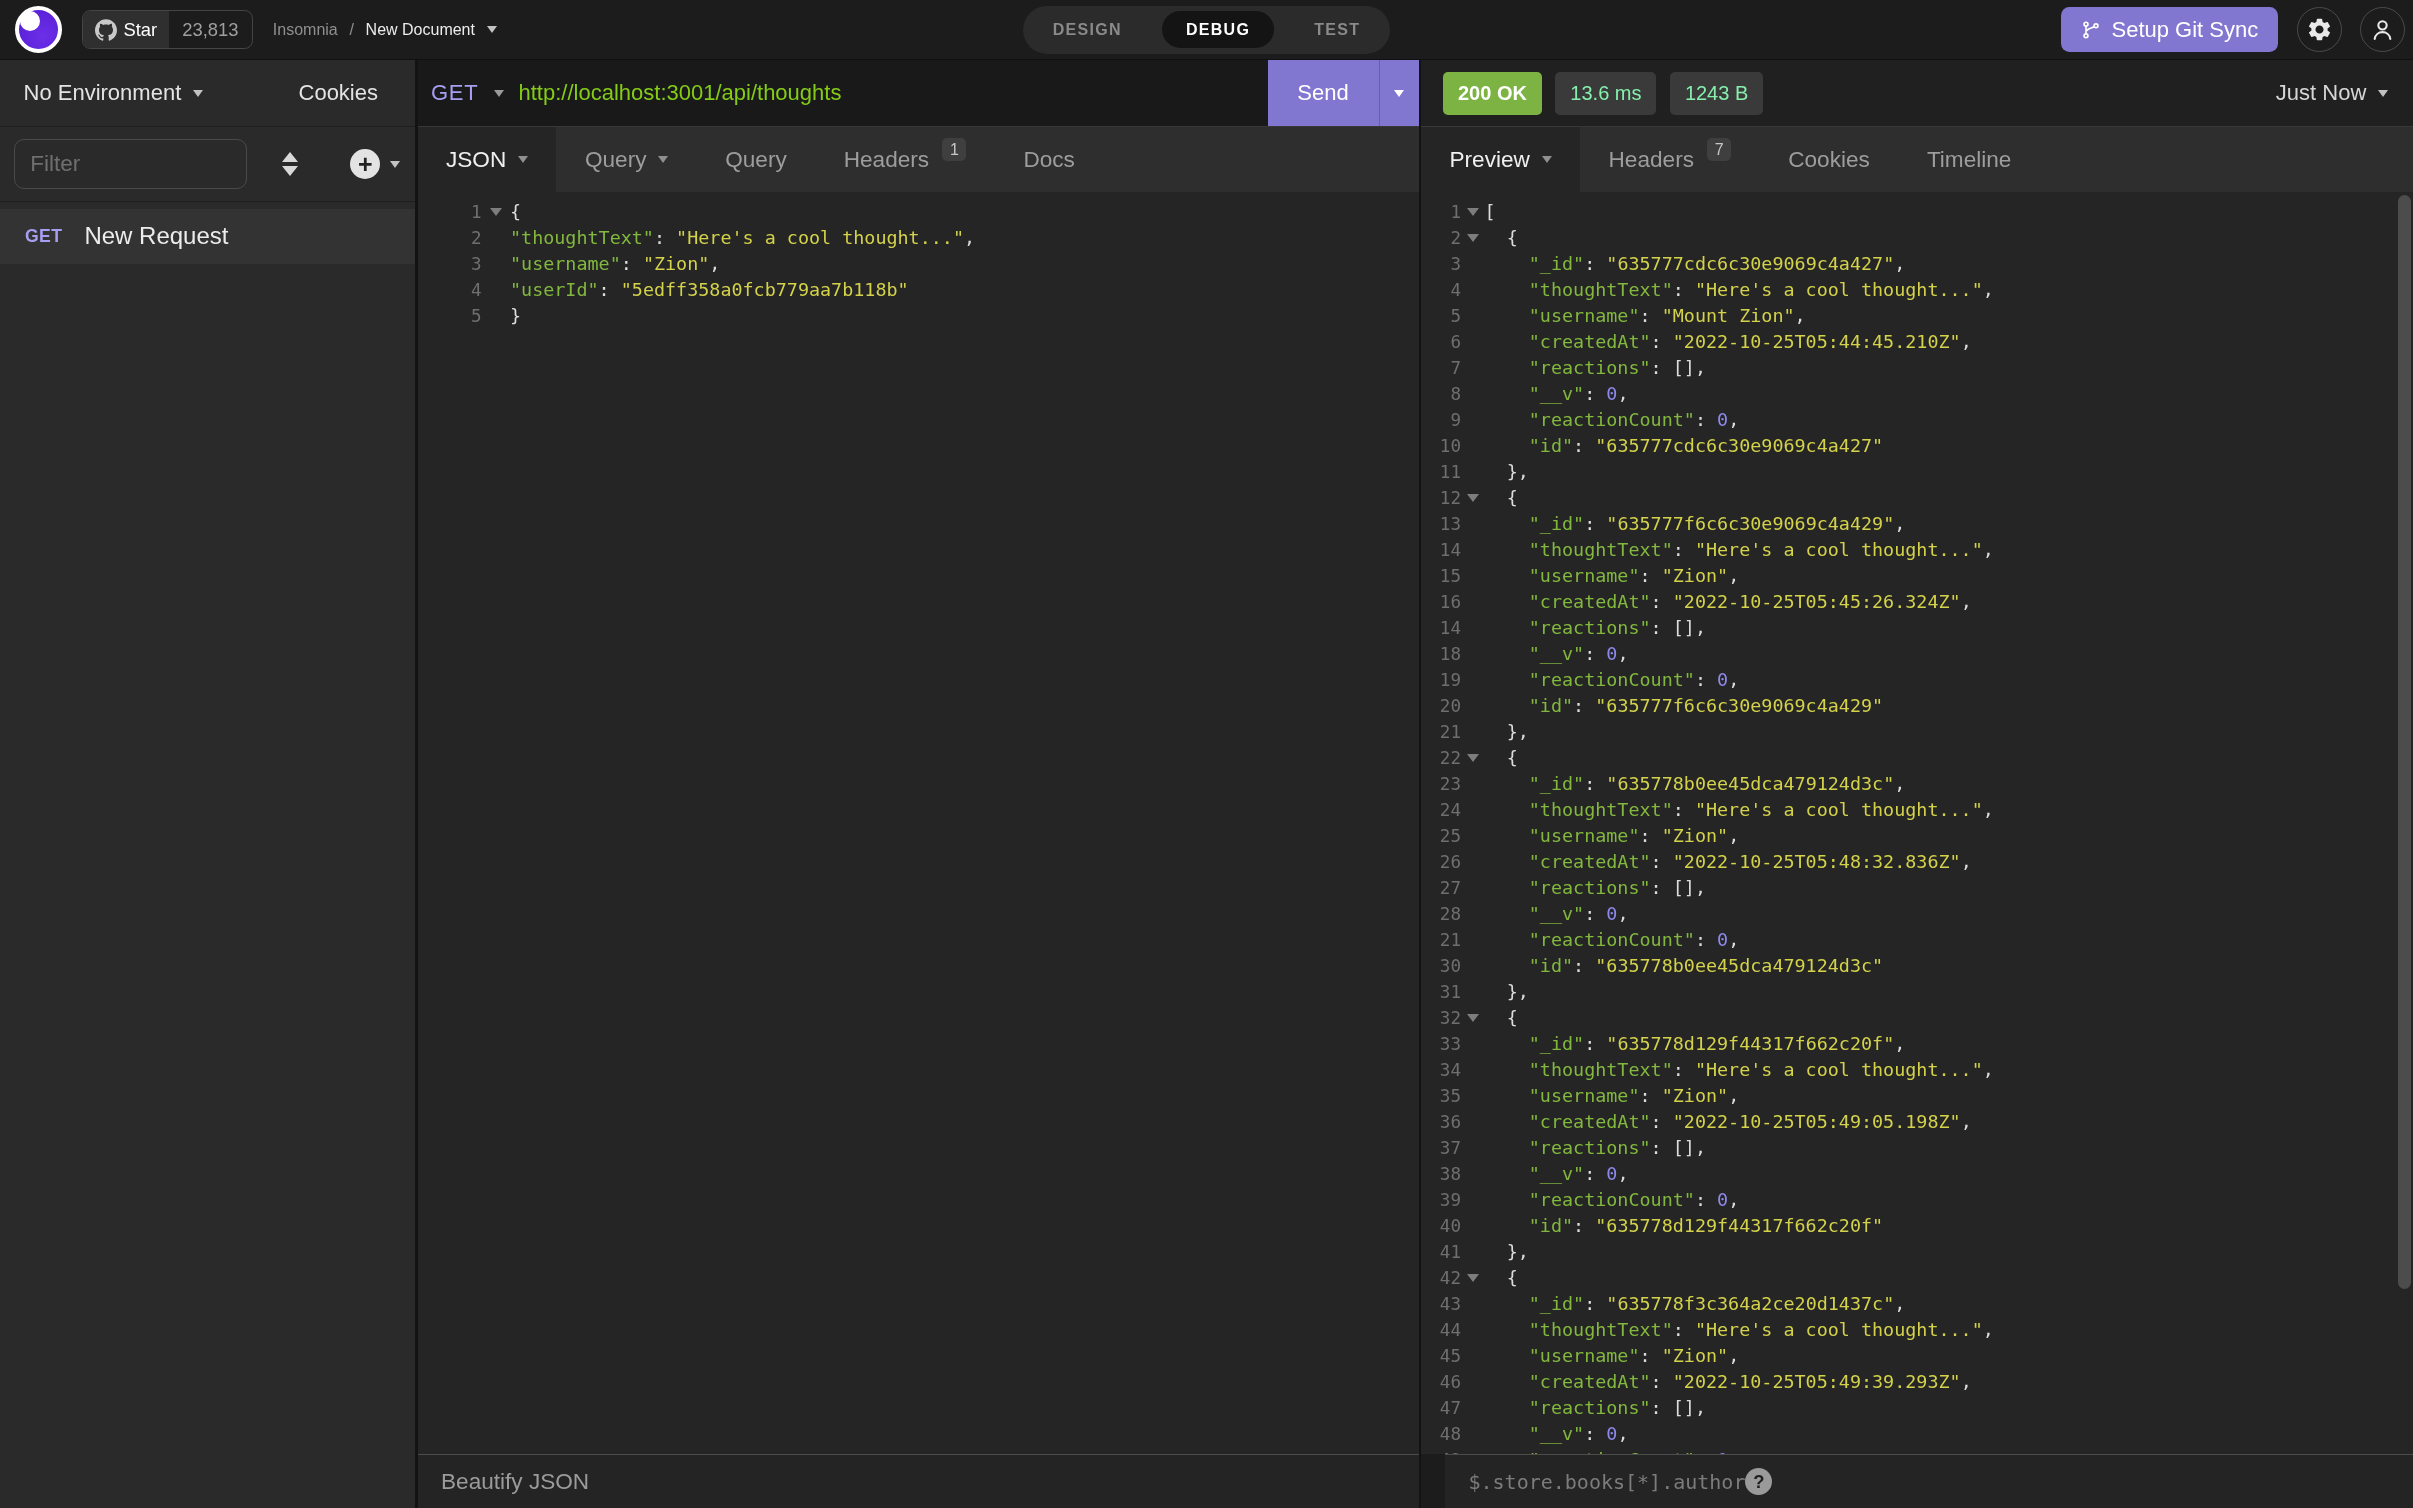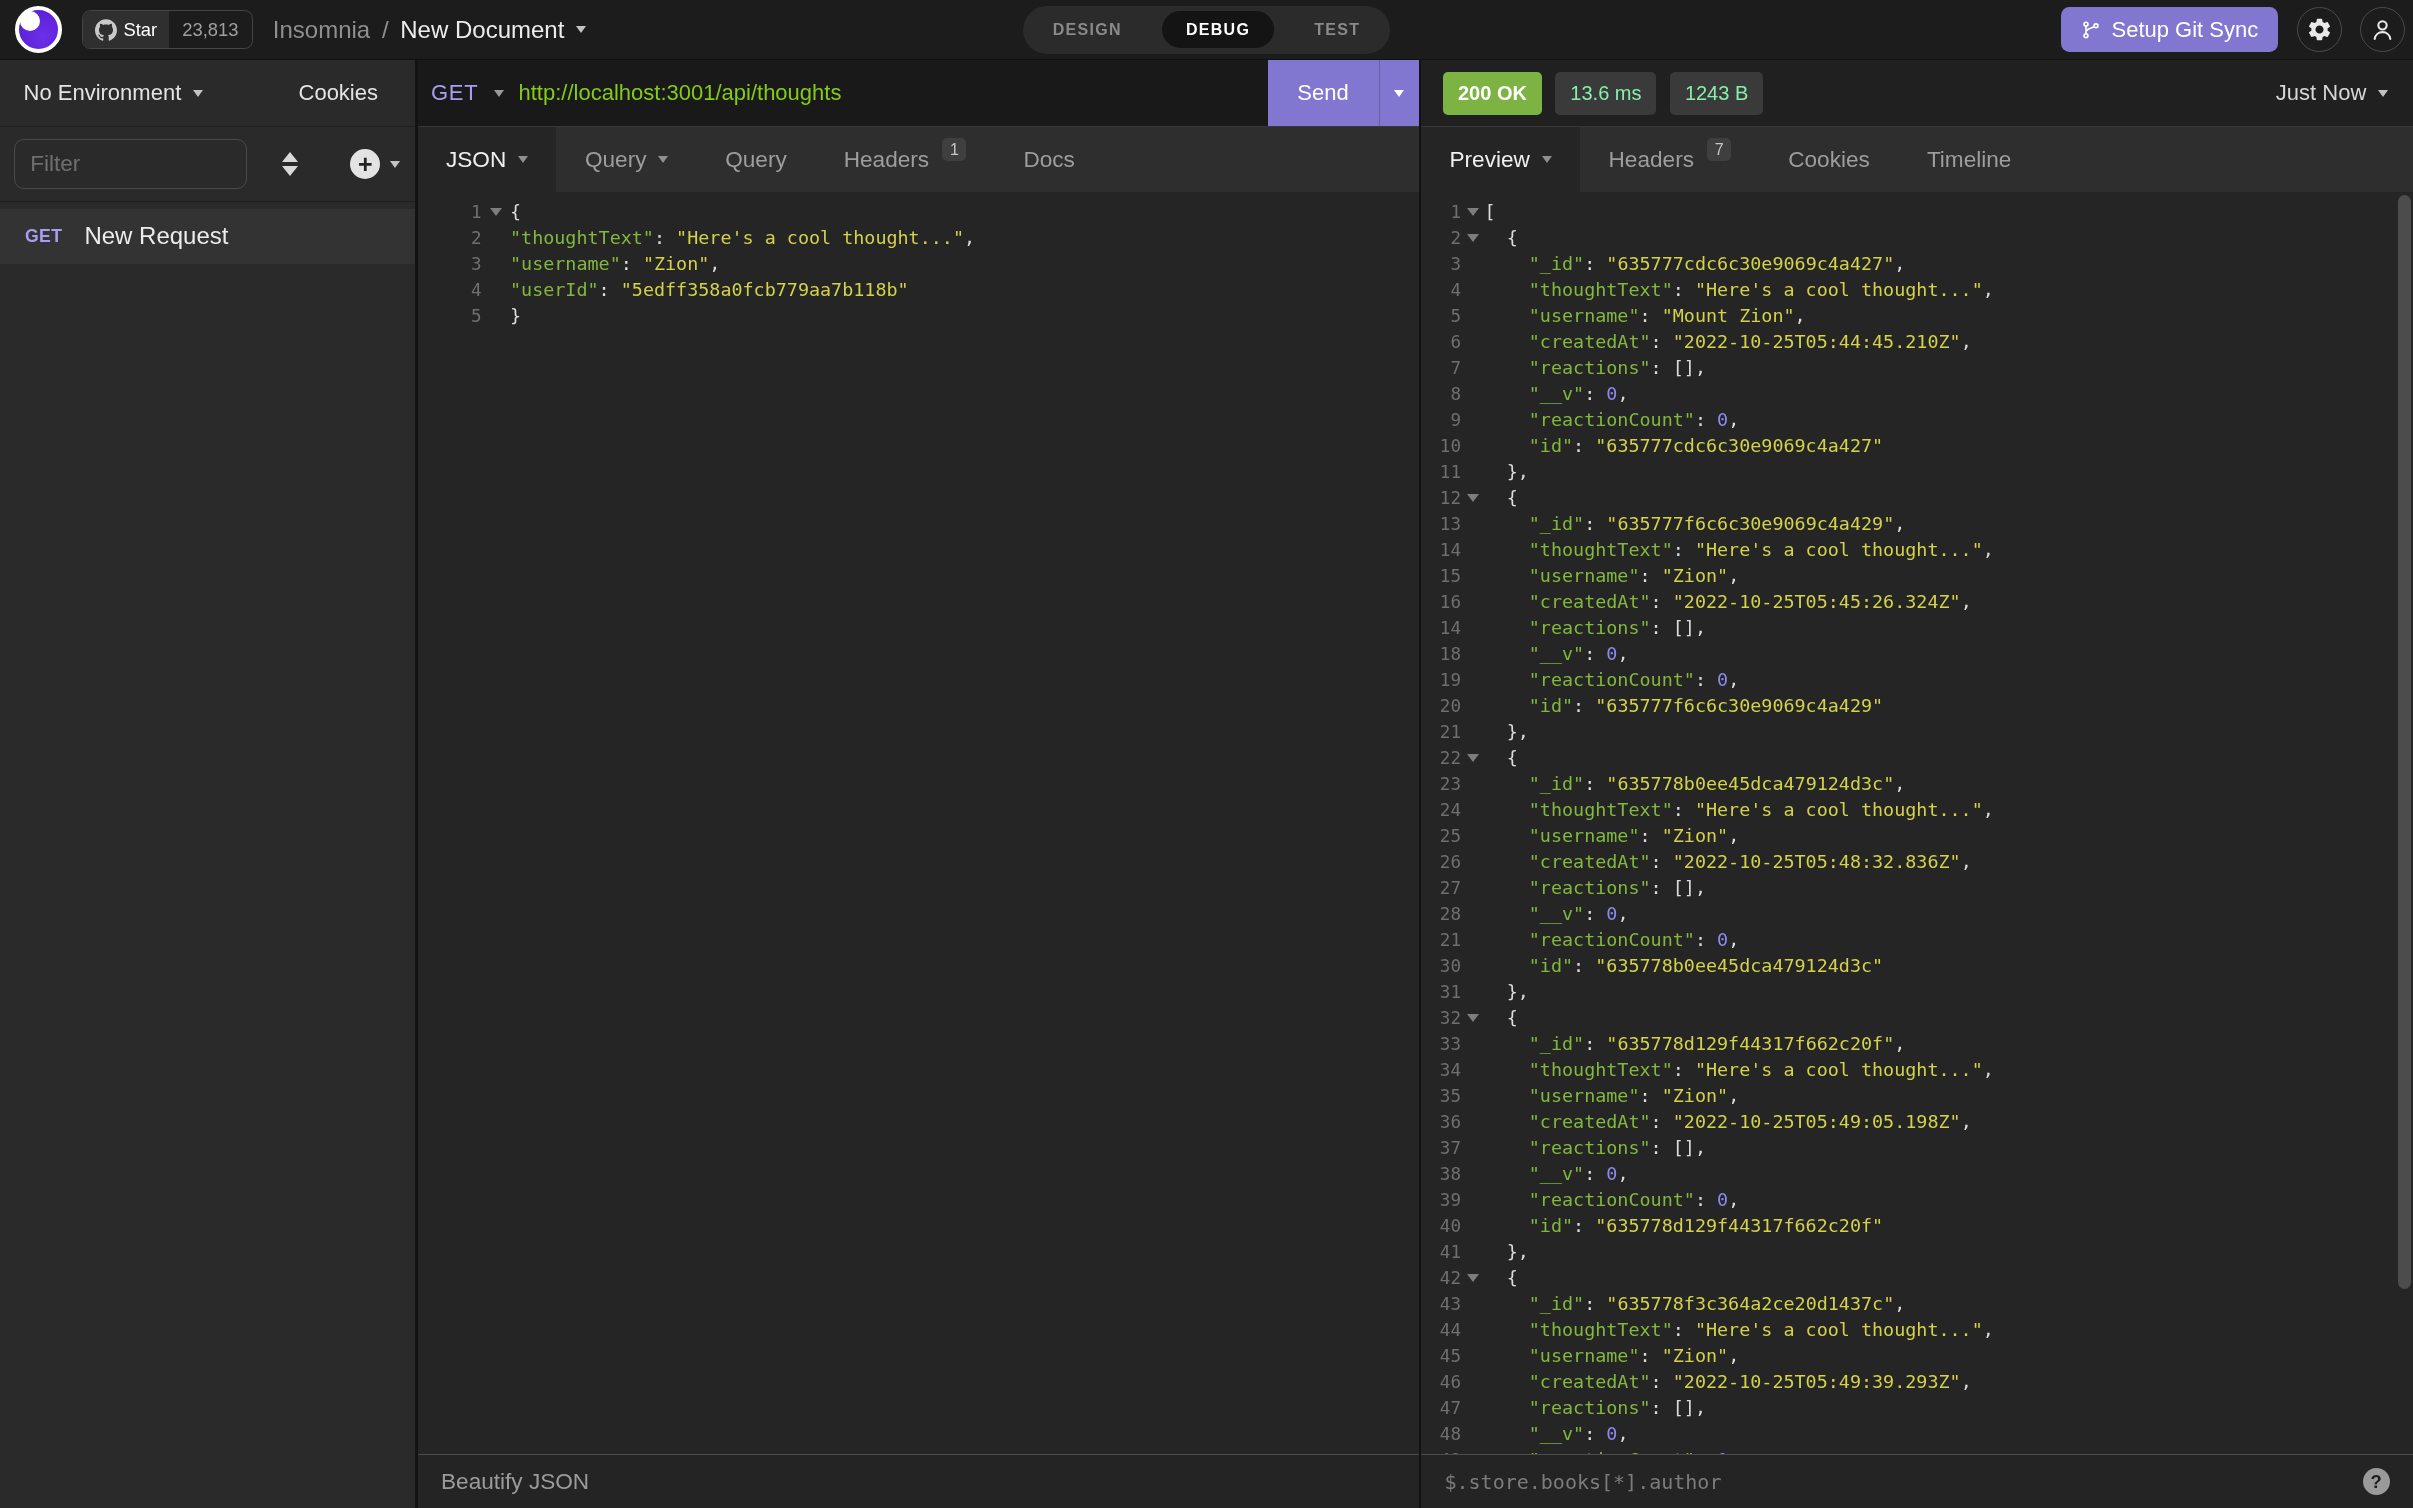--- a/index.html
+++ b/index.html
@@ -19,21 +19,21 @@
   .logo { width:47px; height:47px; border-radius:50%; position:relative;
           background:radial-gradient(circle at 62% 66%, #6d2fe8 0%, #5b21d9 70%);
           border:4.2px solid #ffffff; }
   .logo::after { content:""; position:absolute; width:20px; height:20px; top:0.8px; left:0.8px;
                  border-radius:50%; background:#ffffff; }
   .star-widget { display:flex; align-items:stretch; border:1.7px solid #454545; border-radius:8.4px;
                  overflow:hidden; height:39px; cursor:pointer; }
   .star-left { display:flex; align-items:center; gap:6.7px; background:#2f2f2f; padding:0 11.7px;
                color:#ffffff; font-size:18.4px; }
   .star-count { display:flex; align-items:center; padding:0 13.4px; color:#9f9f9f; font-size:18.4px; }
-  .breadcrumb { display:flex; align-items:center; gap:11.7px; font-size:24px;text-align:right; }
+  .breadcrumb { display:flex; align-items:center; gap:11.7px; font-size:16px;text-align:right; }
   .bc-app, .bc-sep { color:#8f8f8f; }
   .bc-doc { color:#ececec; font-weight:500; }
 
   .pill-tabs { position:absolute; left:50%; top:50%; transform:translate(-50%,-50%);
                background:#2b2b2b; border-radius:837px; display:flex; align-items:center;
                padding:5.9px 6.7px; gap:17px; }
   .pill { font-size:16px; font-weight:bold; letter-spacing:1.3px; color:#8a8a8a;
           padding:9.2px 23.5px; border-radius:837px; cursor:pointer; }
   .pill.active { background:#141414; color:#ffffff; }
 
@@ -123,21 +123,21 @@
   .meta-row { background:#202020; align-items:center; display:flex; gap:13.4px; padding-left:22px; }
   .badge { background:#3a3a3a; color:#86efac; font-size:20px; padding:10px 15px;
            border-radius:5px; }
   .badge.ok { background:var(--success); color:#ffffff; font-weight:bold; }
   .history { margin-left:auto; display:flex; align-items:center; gap:11.7px; padding-right:25px;
              color:#d6d6d6; font-size:22px; cursor:pointer; }
   .viewer-wrap { flex:1; position:relative; overflow:hidden; display:flex; }
   .viewer-wrap .editor { width:100%; }
   .scroll-thumb { position:absolute; top:2.5px; right:1.7px; width:13.4px; height:1094px;
                   background:#4c4c4c; border-radius:6.7px; cursor:grab; }
-  .response-footer { justify-content:space-between; }
+  .response-footer { justify-content:flex-start;margin-left:24px; }
   .jsonpath { font-family:"DejaVu Sans Mono", monospace; font-size:20px; color:#7c7c7c;
               cursor:text; }
   .help-circle { width:27px; height:27px; border-radius:50%; background:#9a9a9a; color:#1e1e1e;
                  font-weight:bold; font-size:18.4px; display:flex; align-items:center;
                  justify-content:center; cursor:pointer; }
 </style>
 </head>
 <body>
 
 <header class="topbar">

